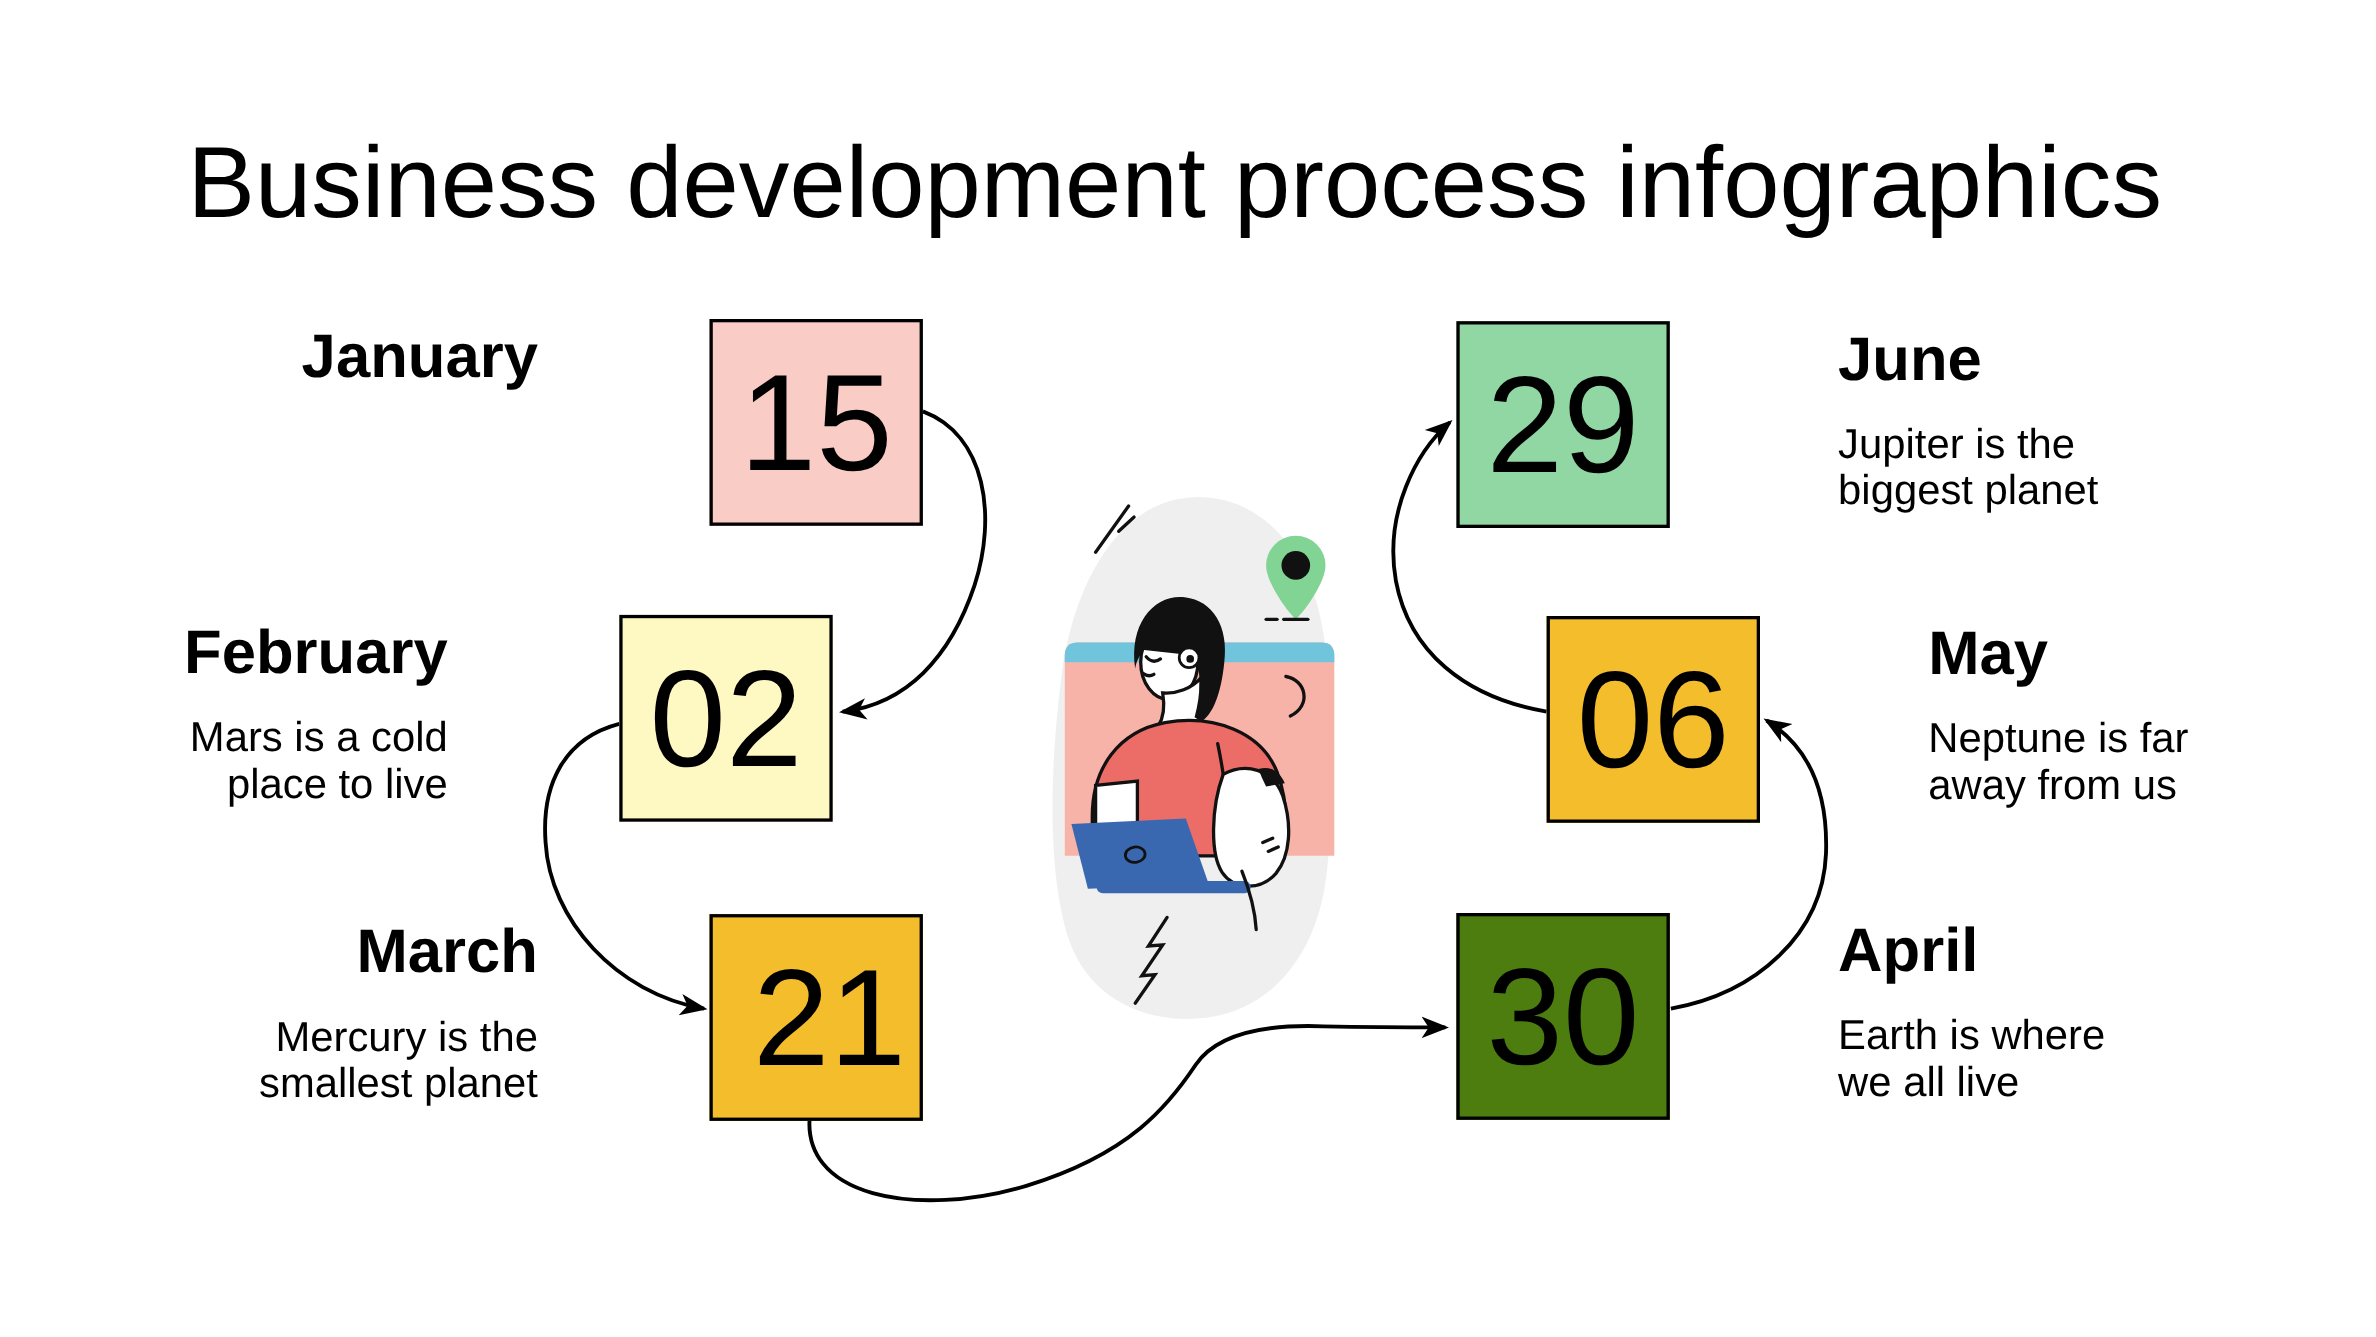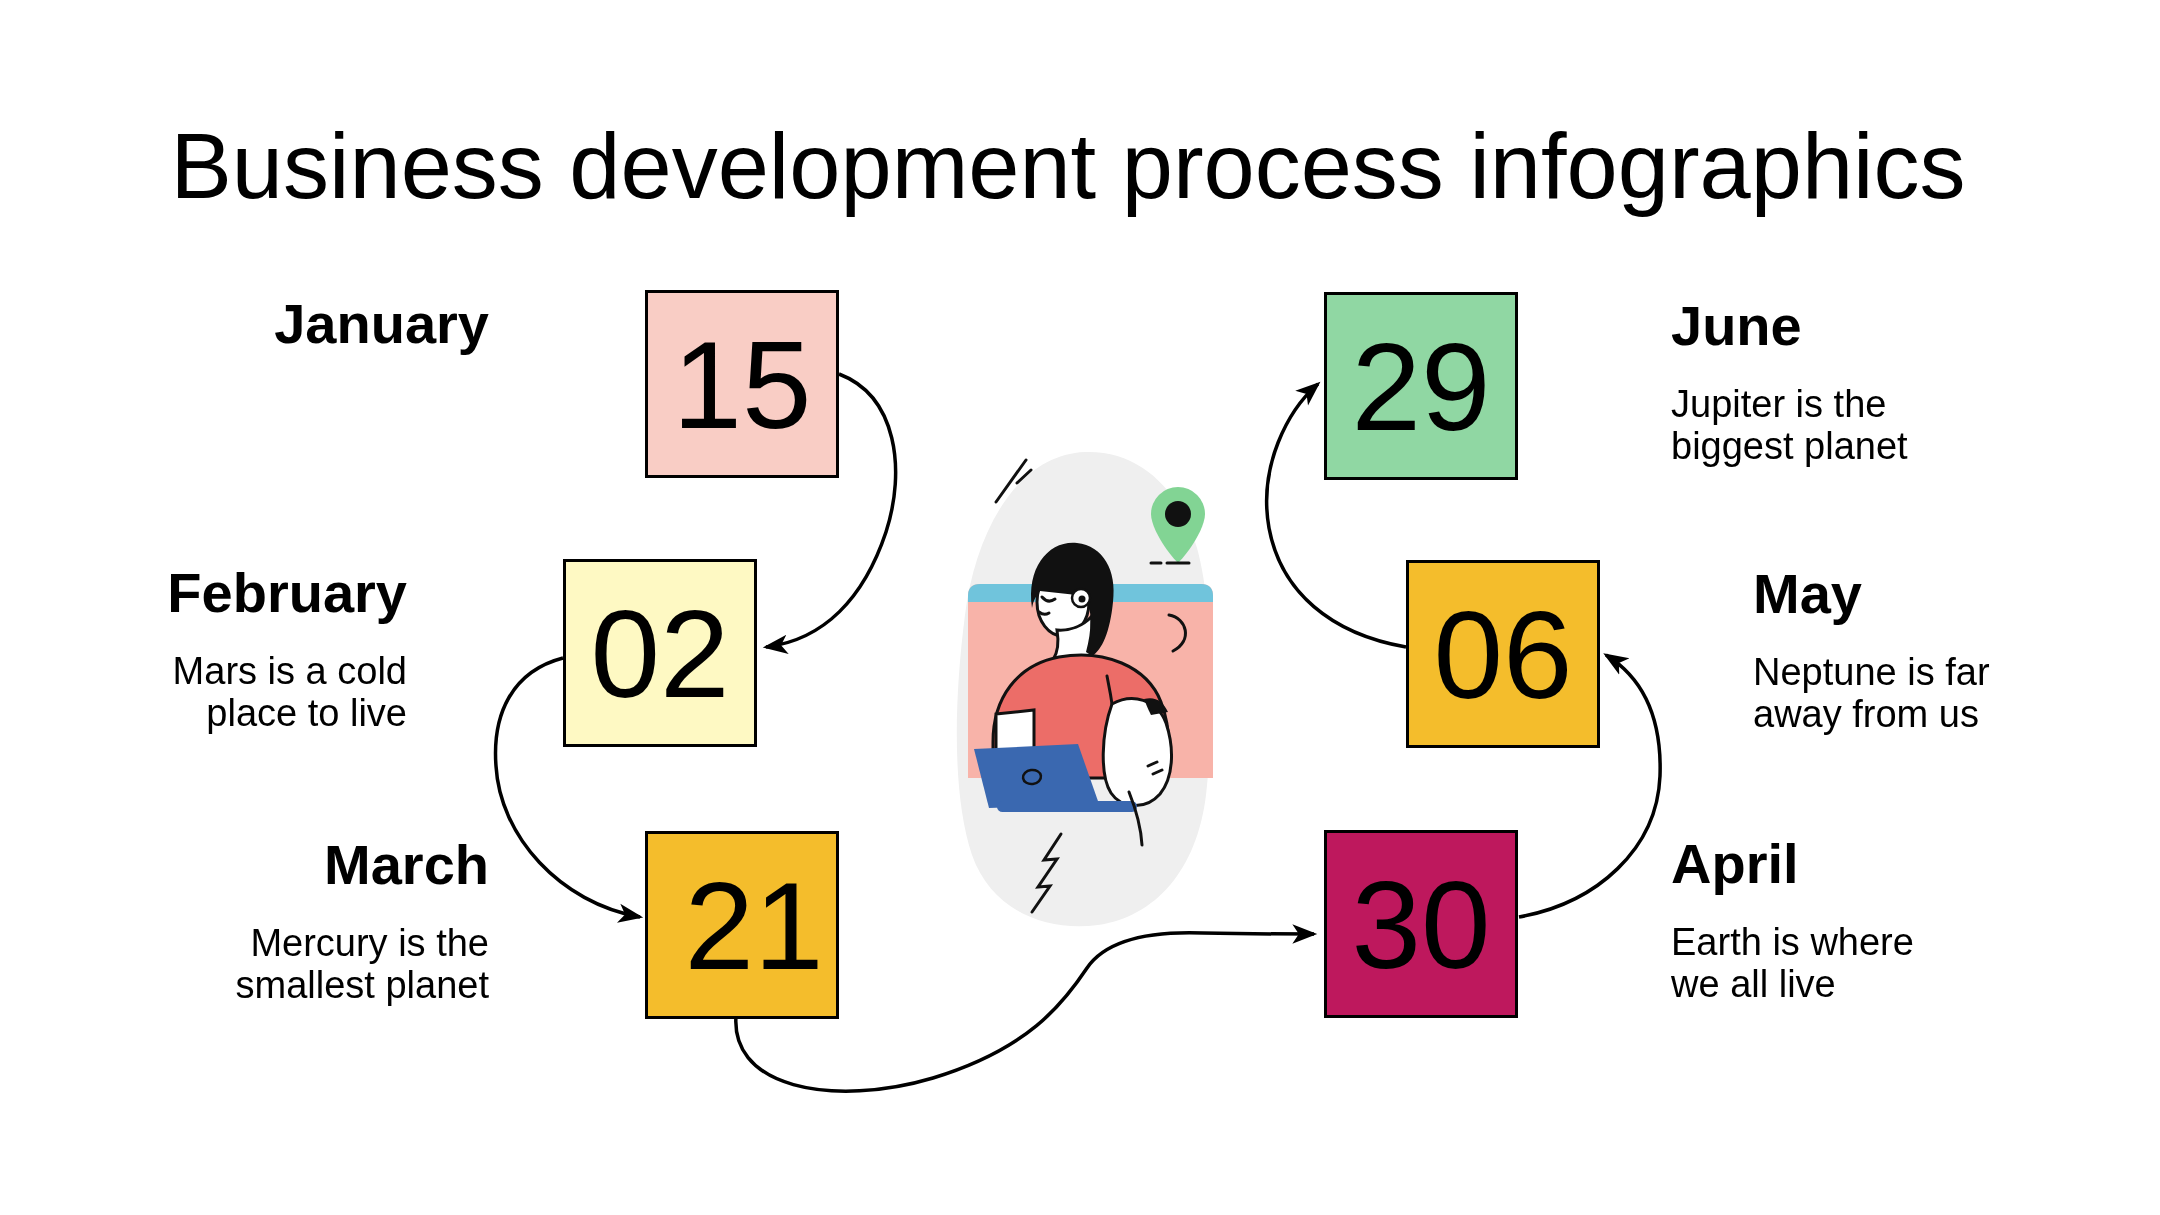--- a/index.html
+++ b/index.html
@@ -151,21 +151,21 @@
 
   <div class="day-box box-pink box-jan" style="background: rgb(249, 205, 197);">
       <span>15</span>
     </div>
   <div class="day-box box-blue box-feb" style="background: #fef9c3;">
       <span>02</span>
     </div>
   <div class="day-box box-yellow box-mar" style="background: rgb(244, 189, 44); padding-left: 24px;">
       <span>21</span>
     </div>
-  <div class="day-box box-pink box-apr" style="background: #be185d;">
+  <div class="day-box box-pink box-apr" style="background: #4d7c0f;">
       <span>30</span>
     </div>
   <div class="day-box box-yellow box-may" style="background: rgb(244, 189, 44);">
       <span>06</span>
     </div>
   <div class="day-box box-green box-jun" style="background: rgb(144, 215, 163);">
       <span>29</span>
     </div>
 
   <div class="step-label label-left label-jan">

